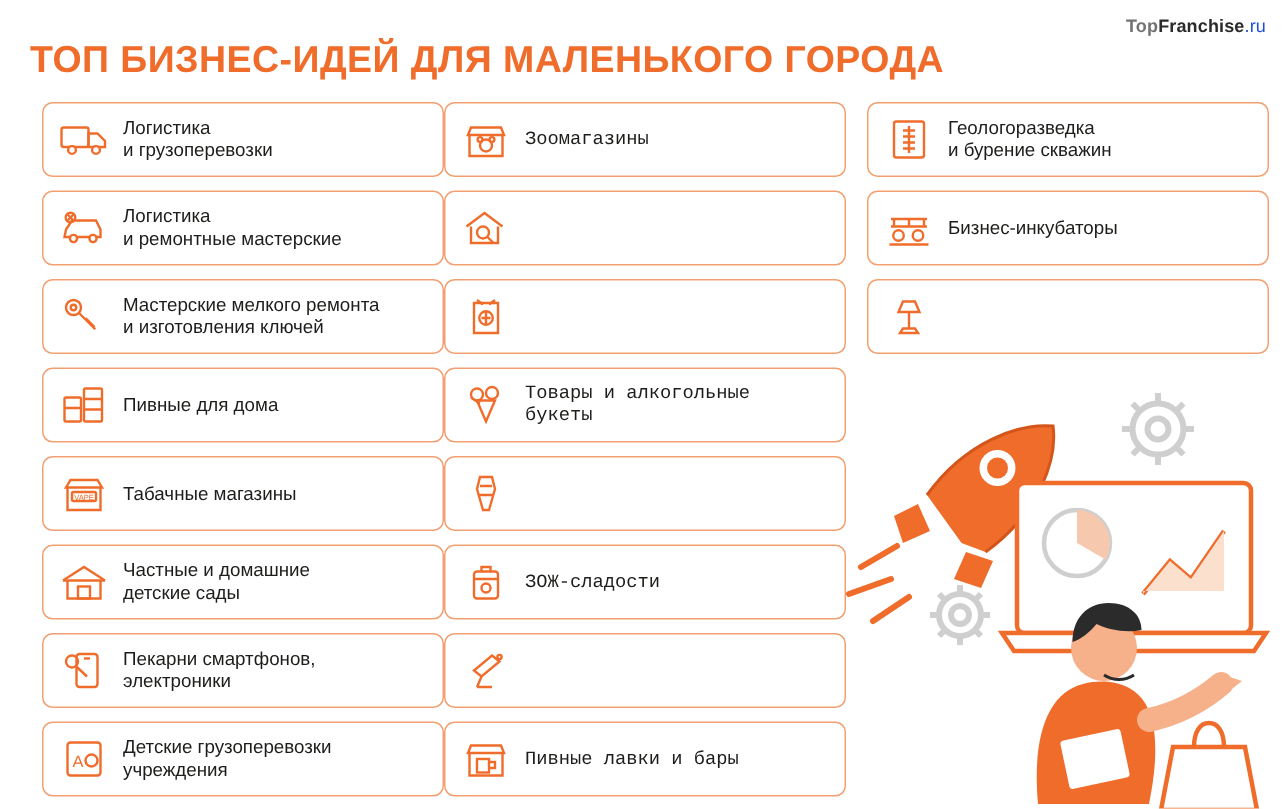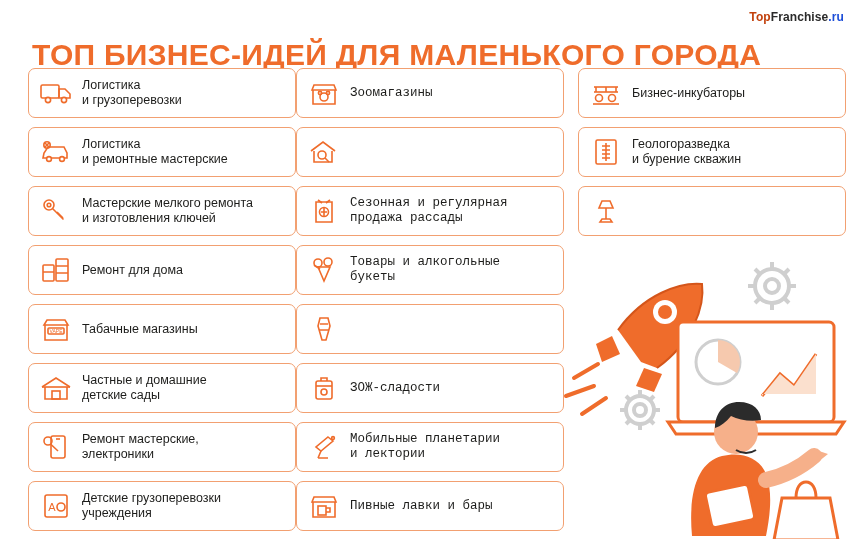--- a/index.html
+++ b/index.html
@@ -11,27 +11,27 @@
     position:relative;
   }
   .brand{
     position:absolute;
     top:10px;right:14px;
     font-size:12px;
     font-weight:bold;
     letter-spacing:0.1px;
     color:#2b2b2b;
   }
-  .brand .top{color:#c2410c;}
-  .brand .ru{color:#1d4ed8;font-weight:bold;}
+  .brand .top{color:#737373;}
+  .brand .ru{color:#1d4ed8;font-weight:normal;}
   h1.title{
     position:absolute;
     top:22px;left:16px;
-    margin:16px;
-    font-size:30px;
+    margin:4px;
+    font-size:25px;
     font-weight:bold;
     letter-spacing:0.3px;
     color:#ef6c2b;
     text-transform:uppercase;
     font-family:"Liberation Sans", sans-serif;
   }
   .grid{
     position:absolute;
     top:68px;left:14px;
     width:832px;
@@ -128,21 +128,21 @@
     </div>
 
     <div class="card">
       <span class="ic">
         <svg width="32" height="30" viewBox="0 0 32 30" fill="none" stroke="#ef6c2b" stroke-width="1.6">
           <rect x="3" y="10" width="11" height="16" rx="1"></rect>
           <rect x="16" y="4" width="12" height="22" rx="1"></rect>
           <path d="M16 11h12M16 18h12M3 17h11"></path>
         </svg>
       </span>
-      <span class="lbl">Ремонт для дома</span>
+      <span class="lbl">Пивные для дома</span>
     </div>
 
     <div class="card">
       <span class="ic">
         <svg width="32" height="30" viewBox="0 0 32 30" fill="none" stroke="#ef6c2b" stroke-width="1.6">
           <path d="M4 11l3-5h18l3 5z"></path>
           <path d="M5 11v15h22V11"></path>
           <rect x="8" y="14" width="16" height="6" rx="1"></rect>
           <text x="16" y="19" font-size="5" fill="#ef6c2b" stroke="none" text-anchor="middle" font-family="Liberation Sans, sans-serif">VAPE</text>
         </svg>
@@ -165,21 +165,21 @@
 
     <div class="card">
       <span class="ic">
         <svg width="32" height="30" viewBox="0 0 32 30" fill="none" stroke="#ef6c2b" stroke-width="1.6">
           <rect x="11" y="4" width="14" height="22" rx="2"></rect>
           <path d="M16 7h4"></path>
           <circle cx="8" cy="9" r="4"></circle>
           <path d="M10.5 12L18 19"></path>
         </svg>
       </span>
-      <span class="lbl">Ремонт мастерские,
+      <span class="lbl">Пекарни смартфонов,
 электроники</span>
     </div>
 
     <div class="card">
       <span class="ic">
         <svg width="30" height="30" viewBox="0 0 30 30" fill="none" stroke="#ef6c2b" stroke-width="1.6">
           <rect x="4" y="4" width="22" height="22" rx="2"></rect>
           <text x="11" y="20" font-size="11" fill="#ef6c2b" stroke="none" text-anchor="middle" font-family="Liberation Sans, sans-serif">A</text>
           <circle cx="20" cy="16" r="4"></circle>
         </svg>
@@ -217,22 +217,20 @@
 
     <div class="card">
       <span class="ic">
         <svg width="30" height="30" viewBox="0 0 30 30" fill="none" stroke="#ef6c2b" stroke-width="1.6">
           <path d="M7 6h16v20H7z"></path>
           <circle cx="15" cy="16" r="4.5"></circle>
           <path d="M15 12v8M12 16h6"></path>
           <path d="M9 4l4 3M21 4l-4 3"></path>
         </svg>
       </span>
-      <span class="lbl">Сезонная и регулярная
-продажа рассады</span>
     </div>
 
     <div class="card">
       <span class="ic">
         <svg width="32" height="30" viewBox="0 0 32 30" fill="none" stroke="#ef6c2b" stroke-width="1.6">
           <path d="M10 12l6 14 6-14z"></path>
           <circle cx="10" cy="8" r="4"></circle>
           <circle cx="20" cy="7" r="4"></circle>
           <path d="M6 10l6 4"></path>
         </svg>
@@ -263,63 +261,61 @@
     </div>
 
     <div class="card">
       <span class="ic">
         <svg width="32" height="30" viewBox="0 0 32 30" fill="none" stroke="#ef6c2b" stroke-width="1.6">
           <path d="M20 5l5 4-12 10-5-4z"></path>
           <path d="M13 19l-3 7M10 26h10"></path>
           <circle cx="25" cy="6" r="1.4"></circle>
         </svg>
       </span>
-      <span class="lbl">Мобильные планетарии
-и лектории</span>
     </div>
 
     <div class="card">
       <span class="ic">
         <svg width="32" height="30" viewBox="0 0 32 30" fill="none" stroke="#ef6c2b" stroke-width="1.6">
           <path d="M4 11l2-5h20l2 5z"></path>
           <path d="M5 11v15h22V11"></path>
           <rect x="10" y="15" width="8" height="9"></rect>
           <path d="M18 17h4v4h-4"></path>
         </svg>
       </span>
       <span class="lbl">Пивные лавки и бары</span>
     </div>
   </div>
 
   <div class="col col3">
+
+    <div class="card">
+      <span class="ic">
+        <svg width="30" height="30" viewBox="0 0 30 30" fill="none" stroke="#ef6c2b" stroke-width="1.6">
+          <rect x="5" y="3" width="20" height="24" rx="1.5"></rect>
+          <path d="M15 6v18"></path>
+          <path d="M11 9h8M11 13h8M11 17h8M11 21h8"></path>
+        </svg>
+      </span>
+      <span class="lbl">Геологоразведка
+и бурение скважин</span>
+    </div>
 
     <div class="card">
       <span class="ic">
         <svg width="32" height="30" viewBox="0 0 32 30" fill="none" stroke="#ef6c2b" stroke-width="1.6">
           <path d="M4 9h24"></path>
           <path d="M6 9v5M16 9v5M26 9v5"></path>
           <path d="M4 14h24"></path>
           <circle cx="9" cy="20" r="3.5"></circle>
           <circle cx="22" cy="20" r="3.5"></circle>
           <path d="M3 26h26"></path>
         </svg>
       </span>
       <span class="lbl">Бизнес-инкубаторы</span>
-    </div>
-
-    <div class="card">
-      <span class="ic">
-        <svg width="30" height="30" viewBox="0 0 30 30" fill="none" stroke="#ef6c2b" stroke-width="1.6">
-          <rect x="5" y="3" width="20" height="24" rx="1.5"></rect>
-          <path d="M15 6v18"></path>
-          <path d="M11 9h8M11 13h8M11 17h8M11 21h8"></path>
-        </svg>
-      </span>
-      <span class="lbl">Геологоразведка
-и бурение скважин</span>
     </div>
 
     <div class="card">
       <span class="ic">
         <svg width="30" height="30" viewBox="0 0 30 30" fill="none" stroke="#ef6c2b" stroke-width="1.6">
           <path d="M8 12h14l-3-7h-8z"></path>
           <path d="M15 12v11"></path>
           <path d="M9 26h12l-2-3h-8z"></path>
         </svg>
       </span>

